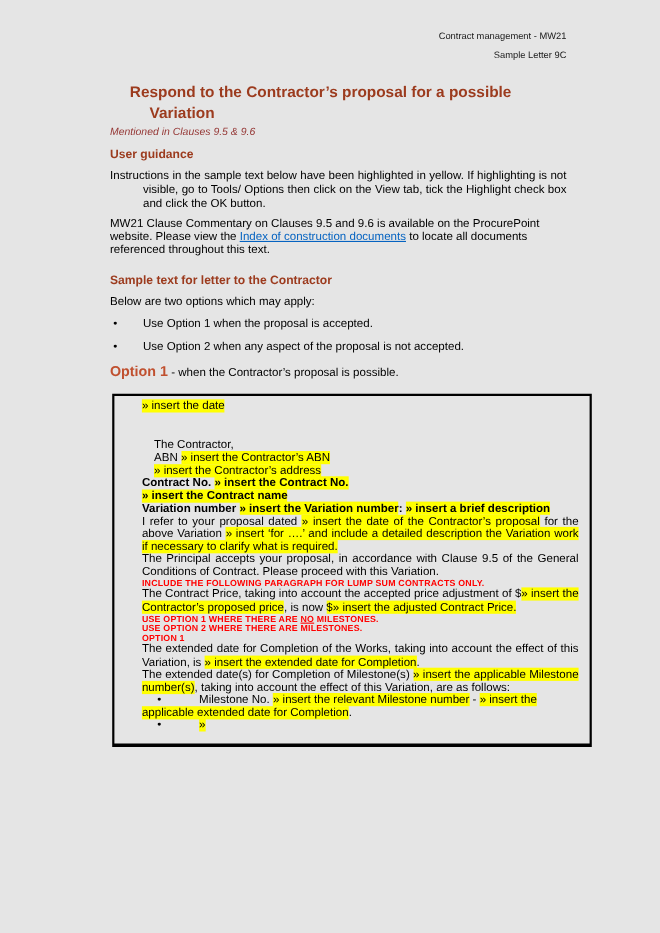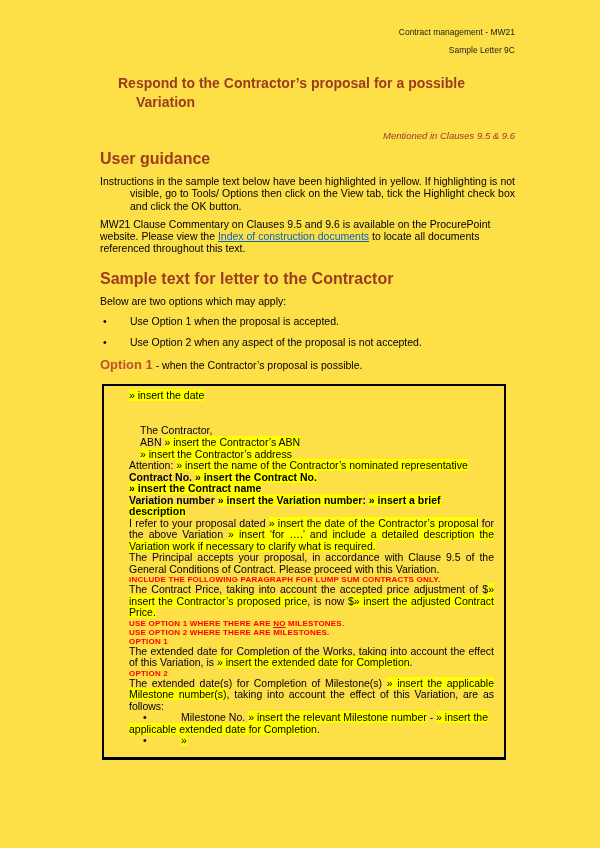--- a/index.html
+++ b/index.html
@@ -1,49 +1,49 @@
 <!DOCTYPE html>
 <html><head>
 <meta charset="utf-8">
 <style>
   html,body{margin:0;padding:0;background:#fff;}
   .page{
-    position:relative;width:600px;height:848px;background:#fde047;overflow:hidden;
+    position:relative;width:600px;height:848px;background:#e5e5e5;overflow:hidden;
     font-family:"Liberation Sans", sans-serif;color:#000;
   }
   .content{padding:28px 85px 0 100px;}
   
   .doc-header{text-align:right;font-size:8.5px;line-height:9px;color:#1a1a1a;}
   .doc-header .hline{margin-bottom:9px;}
   
   .doc-title{
     color:#9C3B1E;font-weight:bold;font-size:14px;line-height:19px;
     margin-top:19px;padding-left:36px;text-indent:-18px;max-width:410px;
   }
   .mention{
-    text-align:right;font-style:italic;color:#953735;font-size:9.5px;margin-top:18px;
+    font-style:italic;color:#953735;font-size:9.5px;margin-top:3px;
   }
   h2.sec{
-    color:#9C3B1E;font-size:16px;font-weight:bold;margin:9px 0 7px 0;
+    color:#9C3B1E;font-size:11px;font-weight:bold;margin:9px 0 7px 0;
   }
   h2.sec2{margin-top:15px;}
   .bodytext{font-size:10.5px;line-height:12.3px;margin:0 0 6px 0;}
   .just{text-align:justify;}
   .hang{padding-left:30px;text-indent:-30px;}
   a.doclink{color:#0563C1;text-decoration:underline;cursor:pointer;}
   ul.opts{list-style:none;margin:8px 0 0 0;padding:0;}
   ul.opts li{
     position:relative;padding-left:30px;margin-bottom:9px;font-size:10.5px;line-height:12px;
   }
   ul.opts li .blt{position:absolute;left:3px;top:0;}
   .optionline{font-size:10.5px;margin-top:7px;line-height:16px;}
   .option-label{color:#C0502F;font-weight:bold;font-size:13px;}
   
   .letterbox{
-    box-sizing:border-box;margin:9px 0 0 2px;width:404px;
+    box-sizing:border-box;margin:9px 0 0 2px;width:436px;
     border:2px solid #000;border-bottom-width:3px;
     padding:4px 10px 10px 25px;
     font-size:10.5px;line-height:11.5px;
   }
   .letterbox p{margin:0;}
   .hl{background:#FFFF00;}
   .u{text-decoration:underline;}
   .b{font-weight:bold;}
   .addr{margin-top:23px;margin-left:11px;}
   .addr p{line-height:12px;}
@@ -98,42 +98,40 @@
 
     <div class="letterbox">
       <p><span class="hl">» insert the date</span></p>
 
       <div class="addr">
         <p><span>The Contractor,</span></p>
         <p><span>ABN </span><span class="hl">» insert the Contractor’s ABN</span></p>
         <p><span class="hl">» insert the Contractor’s address</span></p>
       </div>
 
-      <p class="mt-attn"><span>Attention: </span><span class="hl">» insert the name of the Contractor’s nominated representative</span></p>
 
       <p class="b"><span>Contract No. </span><span class="hl">» insert the Contract No.</span></p>
       <p class="b mt-cn"><span class="hl">» insert the Contract name</span></p>
 
       <p class="b mt-var"><span>Variation number </span><span class="hl">» insert the Variation number</span><span>: </span><span class="hl">» insert a brief description</span></p>
 
       <p class="just mt-refer"><span>I refer to your proposal dated </span><span class="hl">» insert the date of the Contractor’s proposal</span><span> for the above Variation </span><span class="hl">» insert ‘for ….’ and include a detailed description the Variation work if necessary to clarify what is required.</span></p>
 
       <p class="just mt-prin"><span>The Principal accepts your proposal, in accordance with Clause 9.5 of the General Conditions of Contract. Please proceed with this Variation.</span></p>
 
       <p class="red mt-5"><span>INCLUDE THE FOLLOWING PARAGRAPH FOR LUMP SUM CONTRACTS ONLY.</span></p>
 
       <p class="just mt-6"><span>The Contract Price, taking into account the accepted price adjustment of $</span><span class="hl">» insert the Contractor’s proposed price</span><span>, is now </span><span class="hl">$» insert the adjusted Contract Price.</span></p>
 
       <p class="red mt-9"><span>USE OPTION 1 WHERE THERE ARE </span><span class="u">NO</span><span> MILESTONES.</span></p>
       <p class="red mt-9"><span>USE OPTION 2 WHERE THERE ARE MILESTONES.</span></p>
       <p class="red mt-5"><span>OPTION 1</span></p>
 
       <p class="just mt-4"><span>The extended date for Completion of the Works, taking into account the effect of this Variation, is </span><span class="hl">» insert the extended date for Completion</span><span>.</span></p>
 
-      <p class="red mt-7"><span>OPTION 2</span></p>
 
       <p class="just mt-3"><span>The extended date(s) for Completion of Milestone(s) </span><span class="hl">» insert the applicable Milestone number(s)</span><span>, taking into account the effect of this Variation, are as follows:</span></p>
 
       <p class="bi mt-11"><span class="blt">•</span><span><span>Milestone No. </span><span class="hl">» insert the relevant Milestone number</span><span> - </span><span class="hl">» insert the applicable extended date for Completion</span><span>.</span></span></p>
 
       <p class="bi mt-9"><span class="blt">•</span><span><span class="hl">»</span></span></p>
     </div>
 
   </div>
 </div>

